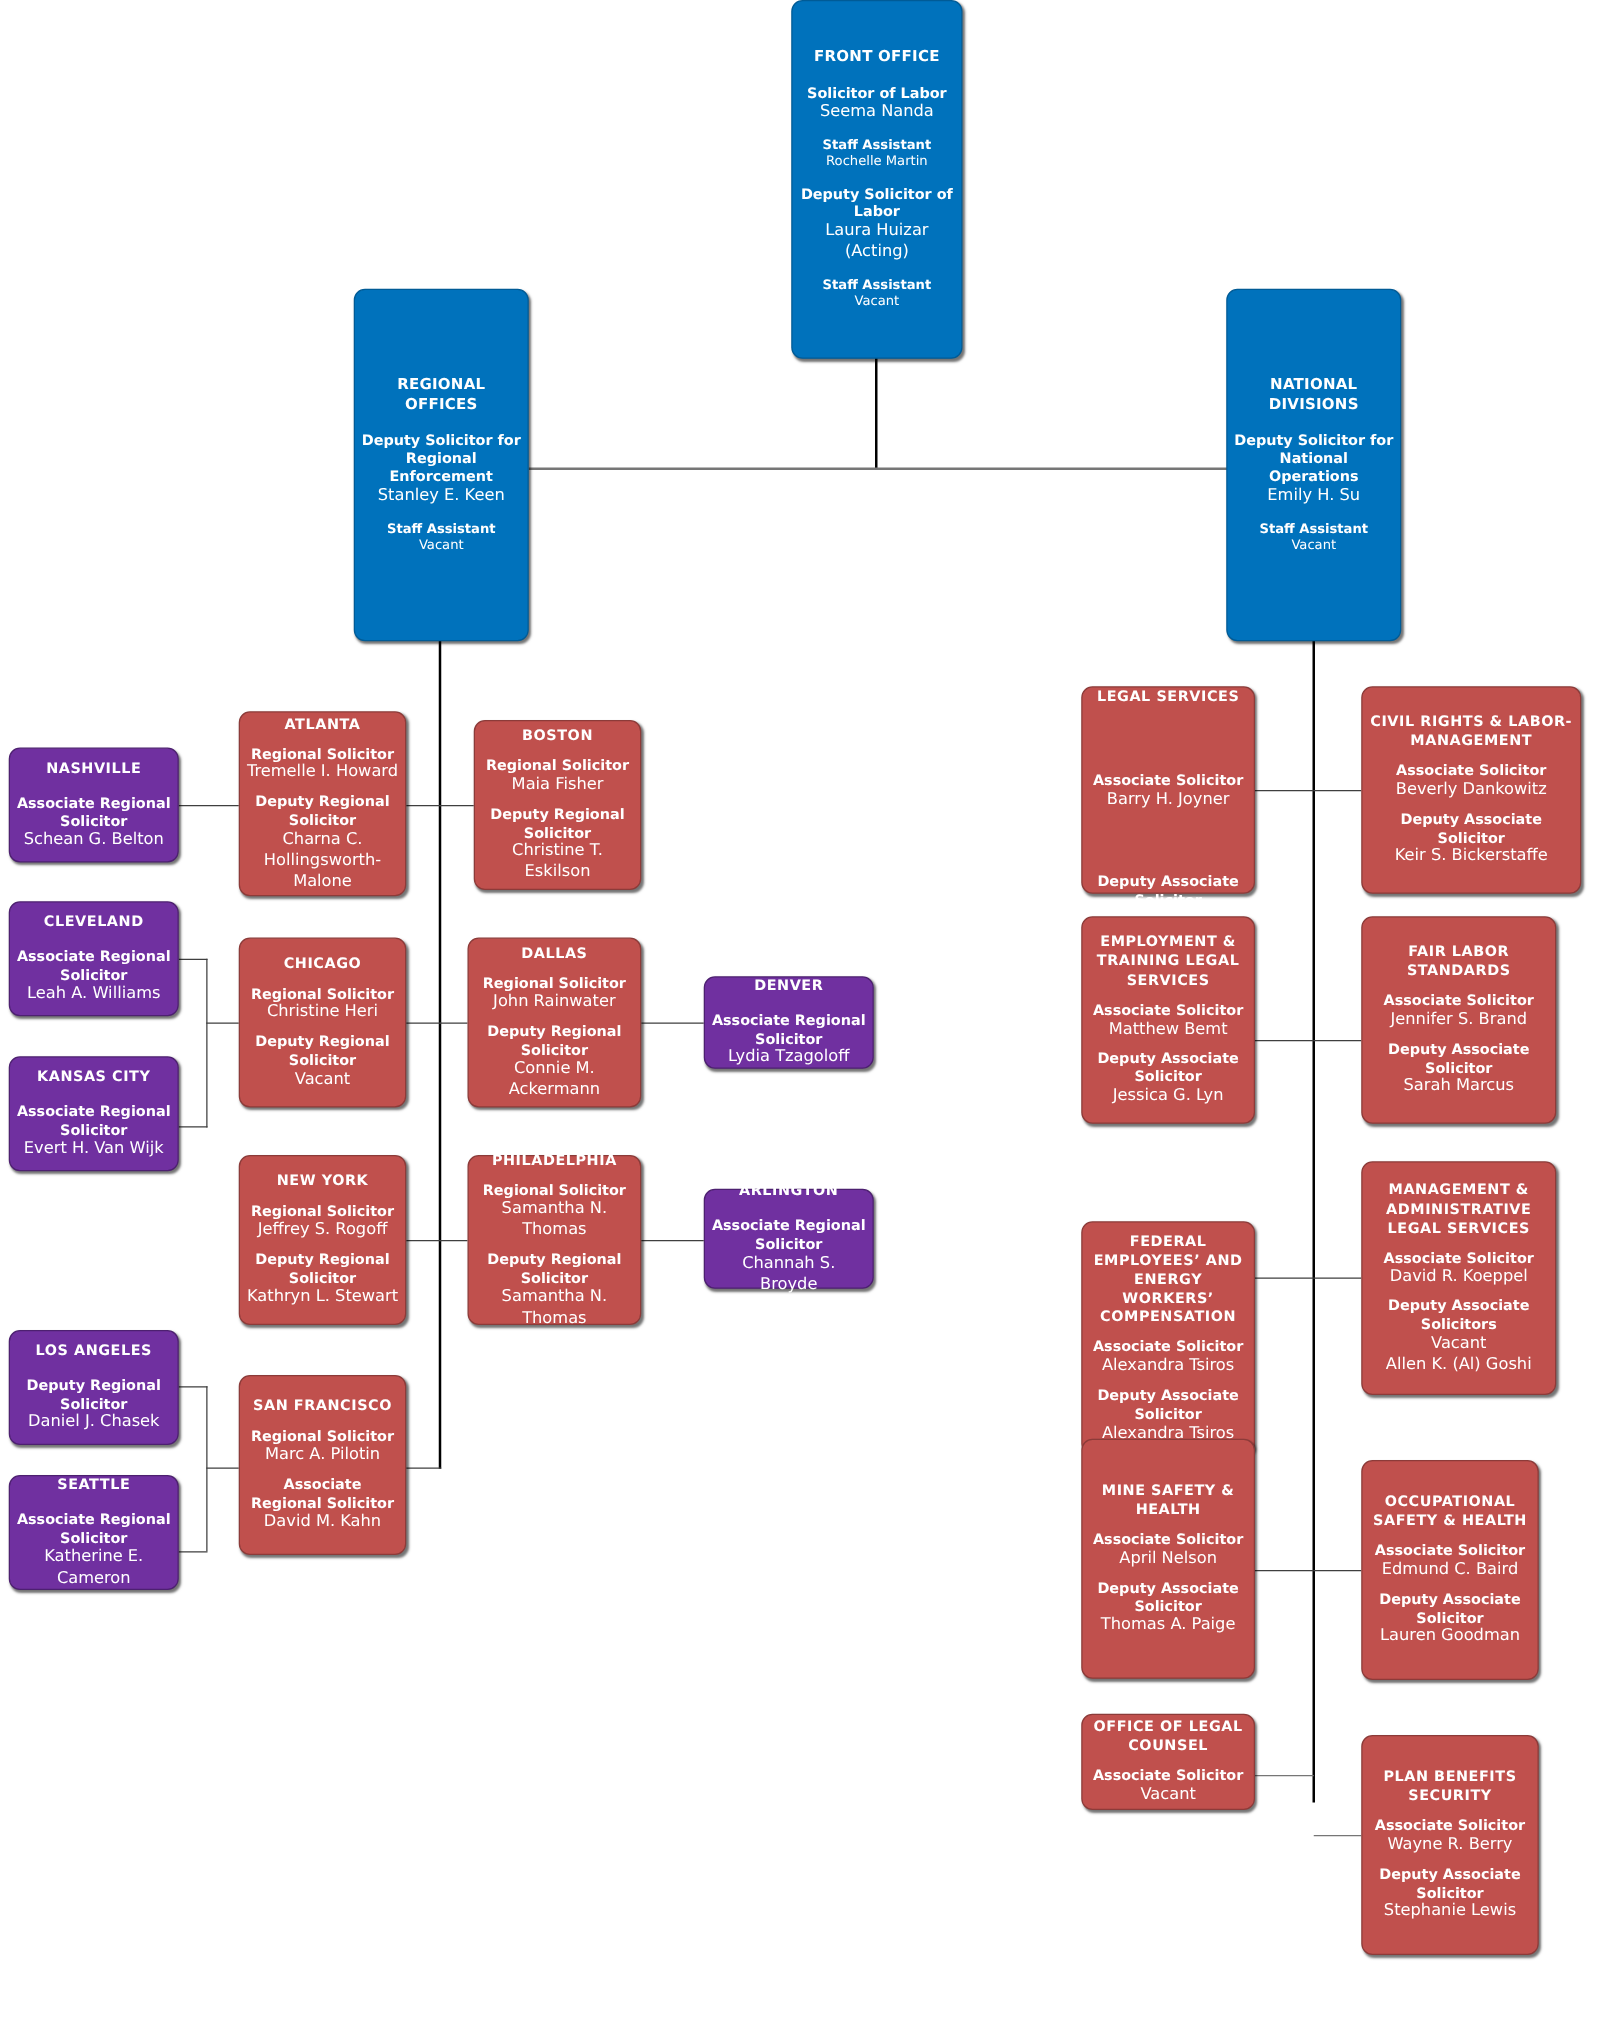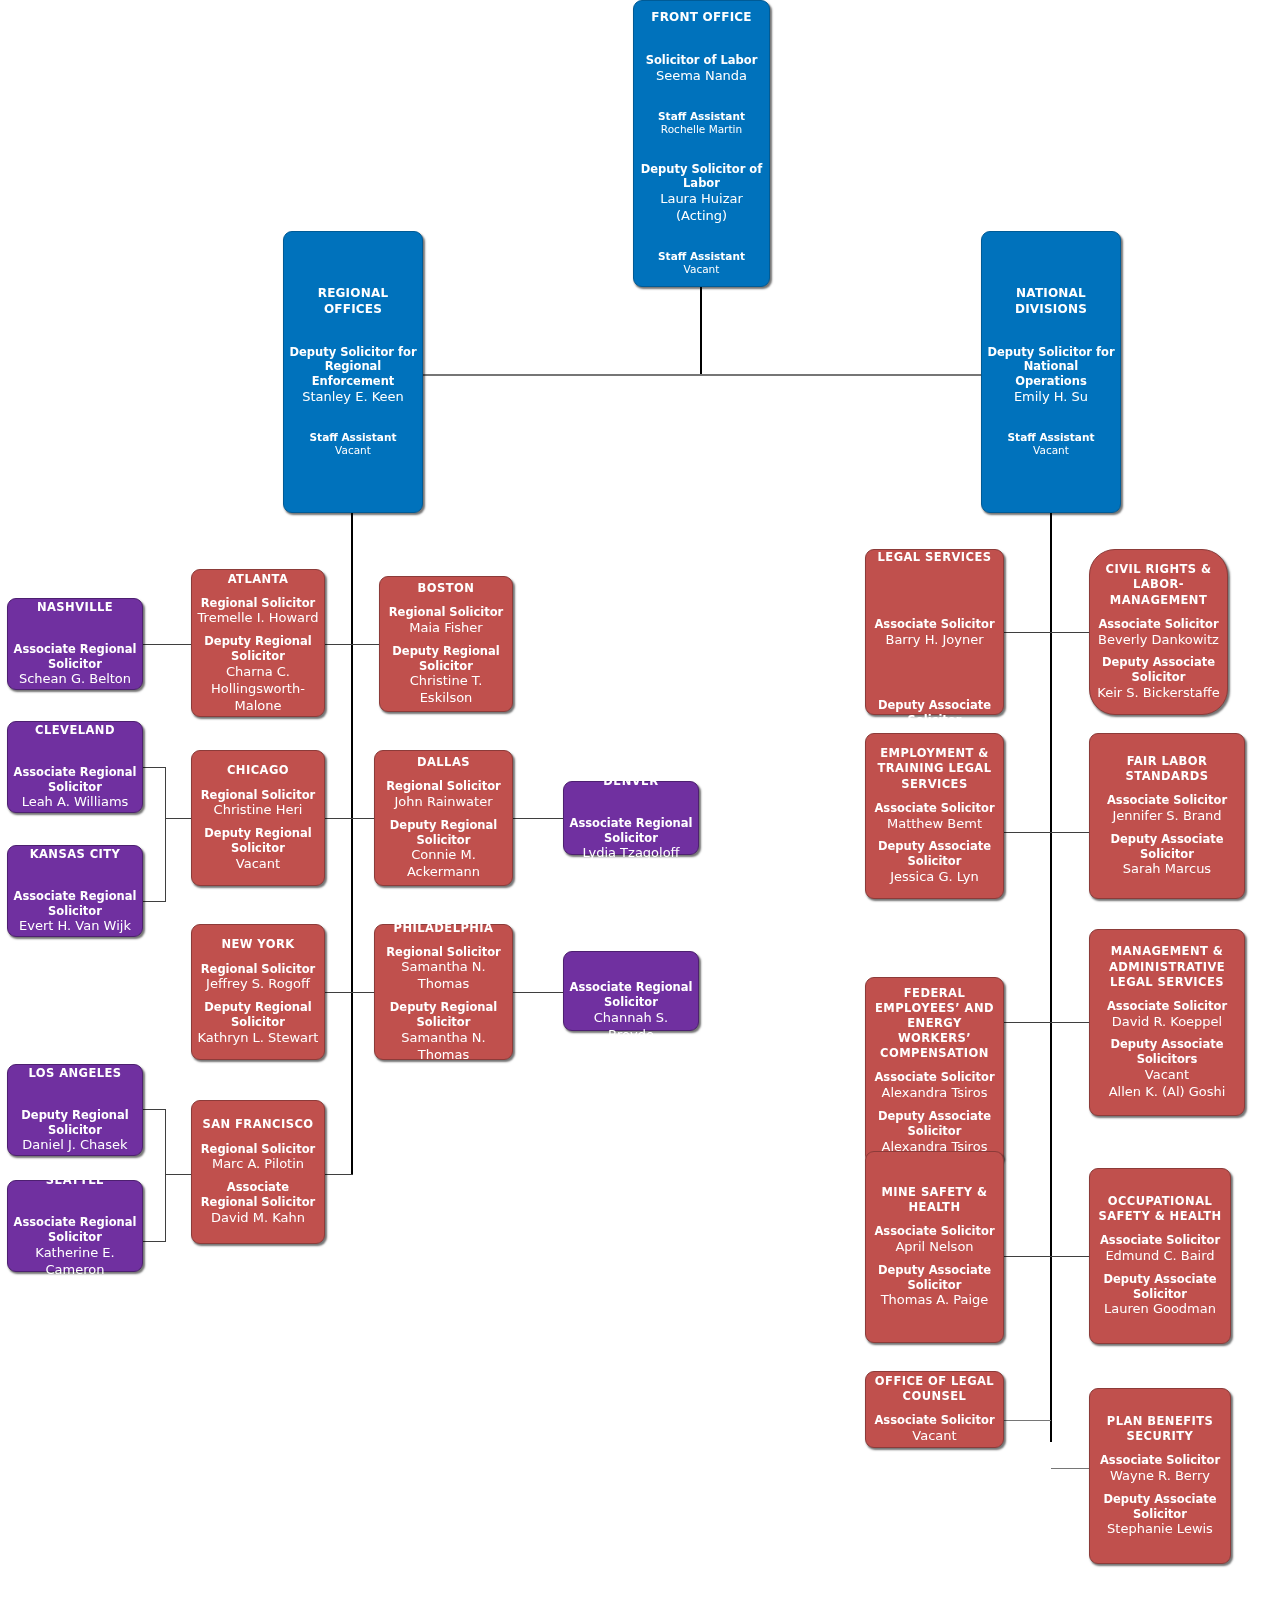--- a/index.html
+++ b/index.html
@@ -40,21 +40,21 @@
   .node.purple{background:#7030a0;border-color:#4d2070;}
 
   .n-title{
     font-weight:bold;
     font-size:11.5px;
     letter-spacing:.45px;
     line-height:1.32;
     margin-bottom:2px;
   }
   .node.blue .n-title{letter-spacing:.2px;font-size:12px;}
-  .grp{margin-top:25px;line-height:1.3;}
+  .grp{margin-top:11px;line-height:1.3;}
   .grp:first-of-type{margin-top:10px;}
   .role{
     font-weight:bold;
     font-size:11.5px;
     line-height:1.28;
   }
   .person{
     font-weight:normal;
     font-size:13px;
     line-height:1.3;
@@ -303,21 +303,21 @@
     <div class="grp">
       <div class="role">Associate Solicitor</div>
       <div class="person">Barry H. Joyner</div>
     </div>
     <div class="grp">
       <div class="role">Deputy Associate Solicitor</div>
       <div class="person">Jennifer Feldman</div>
     </div>
   </div>
 
-  <div class="node red tight" style="left:1089px;top:549px;width:139px;height:166px;border-radius:26px;">
+  <div class="node red tight" style="left:1089px;top:549px;width:176px;height:166px;">
     <div class="n-title">CIVIL RIGHTS &amp; LABOR-MANAGEMENT</div>
     <div class="grp">
       <div class="role">Associate Solicitor</div>
       <div class="person">Beverly Dankowitz</div>
     </div>
     <div class="grp">
       <div class="role">Deputy Associate Solicitor</div>
       <div class="person">Keir S. Bickerstaffe</div>
     </div>
   </div>

